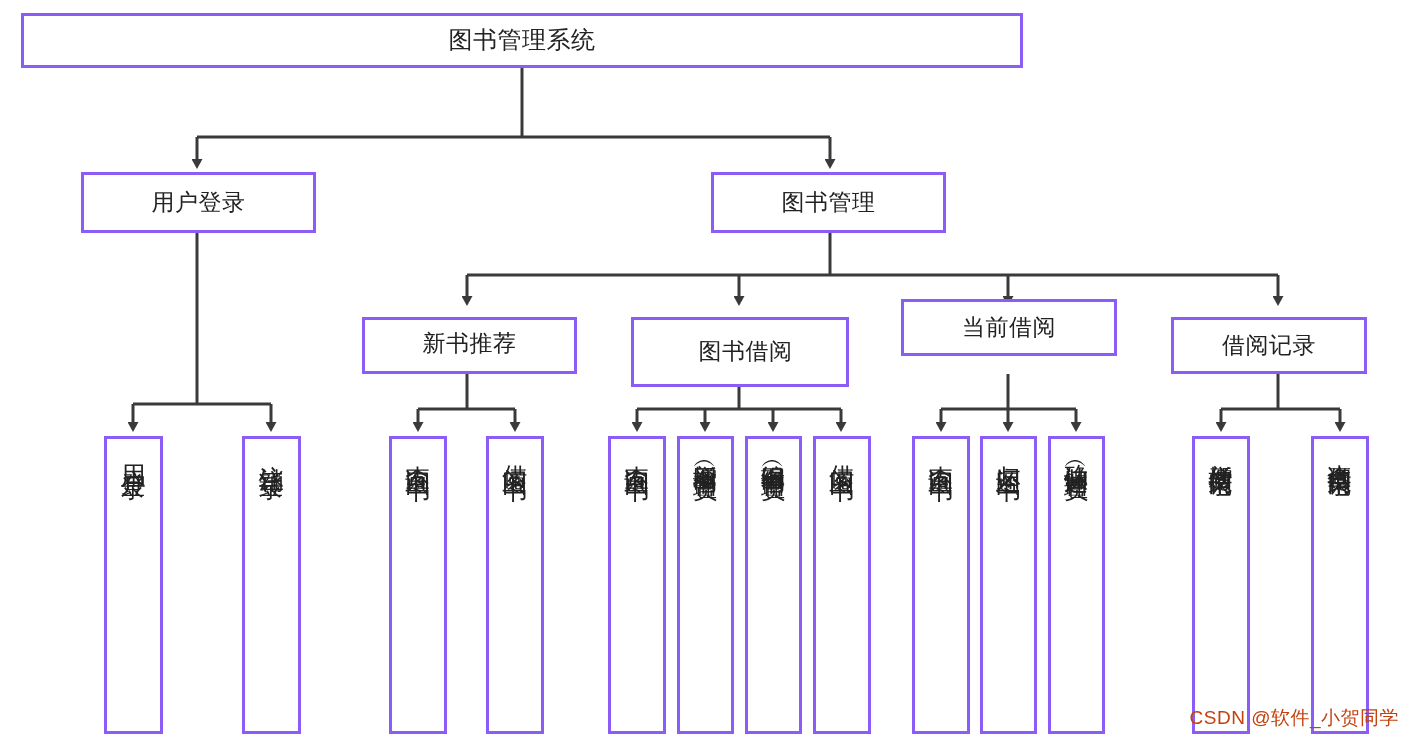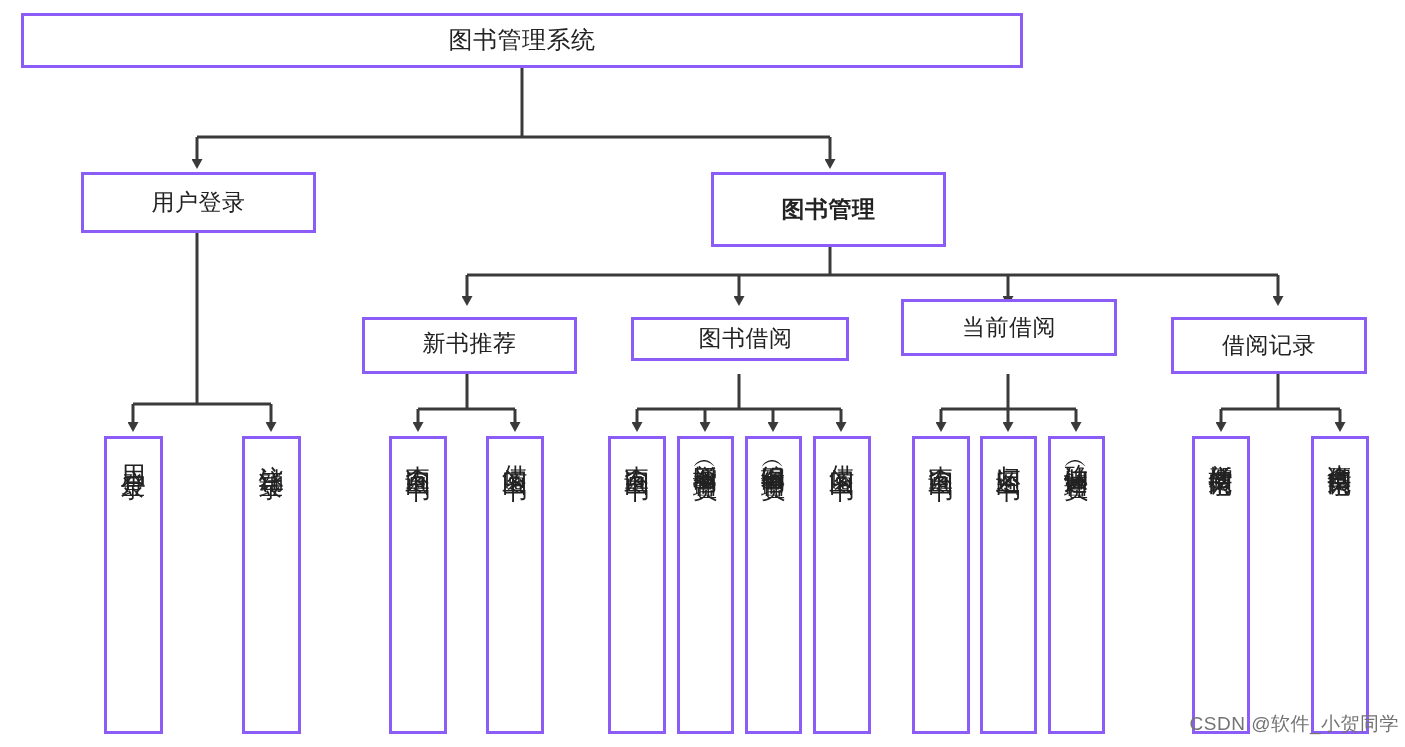--- a/index.html
+++ b/index.html
@@ -47,23 +47,23 @@
     font-size:25px;
     line-height:1.05;
     letter-spacing:4px;
     white-space:nowrap;
   }
   .node.v.tall .lbl{font-size:24px;letter-spacing:2px;}
 
   #watermark{
     position:absolute;
     right:6px;
-    bottom:10px;
+    bottom:16px;
     font-size:19px;
-    color:#737373;
+    color:#c2410c;
     letter-spacing:0.5px;
     white-space:nowrap;
     pointer-events:none;
   }
 </style>
 </head>
 <body>
 
 <div id="canvas">
 
@@ -117,28 +117,28 @@
     </g>
   </svg>
 
   <div class="node h root" style="left:21px;top:13px;width:1002px;height:55px;">
     <span class="lbl">图书管理系统</span>
   </div>
 
   <div class="node h" style="left:81px;top:172px;width:235px;height:61px;">
     <span class="lbl">用户登录</span>
   </div>
-  <div class="node h" style="left:711px;top:172px;width:235px;height:75px;font-weight:bold;">
+  <div class="node h" style="left:711px;top:172px;width:235px;height:61px;">
     <span class="lbl">图书管理</span>
   </div>
 
   <div class="node h" style="left:362px;top:317px;width:215px;height:57px;font-family:Liberation Mono, monospace;">
     <span class="lbl">新书推荐</span>
   </div>
-  <div class="node h" style="left:631px;top:317px;width:218px;height:44px;padding-left:11px;">
+  <div class="node h" style="left:631px;top:317px;width:218px;height:70px;padding-left:11px;">
     <span class="lbl">图书借阅</span>
   </div>
   <div class="node h" style="left:901px;top:299px;width:216px;height:57px;">
     <span class="lbl">当前借阅</span>
   </div>
   <div class="node h" style="left:1171px;top:317px;width:196px;height:57px;">
     <span class="lbl">借阅记录</span>
   </div>
 
   <div class="node v" style="left:104px;top:436px;width:59px;height:298px;">

